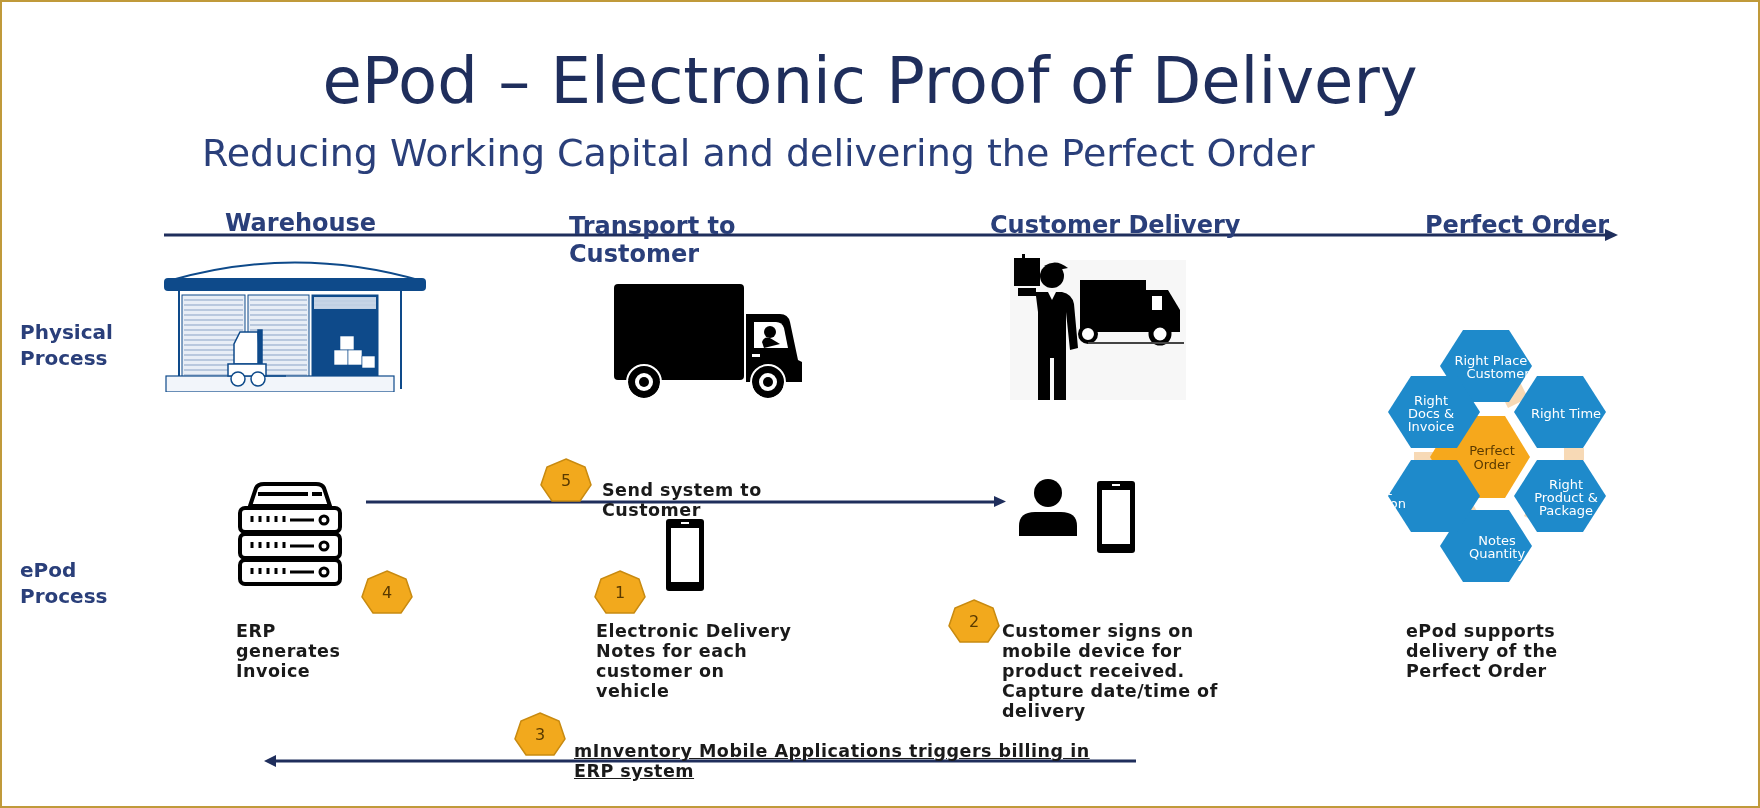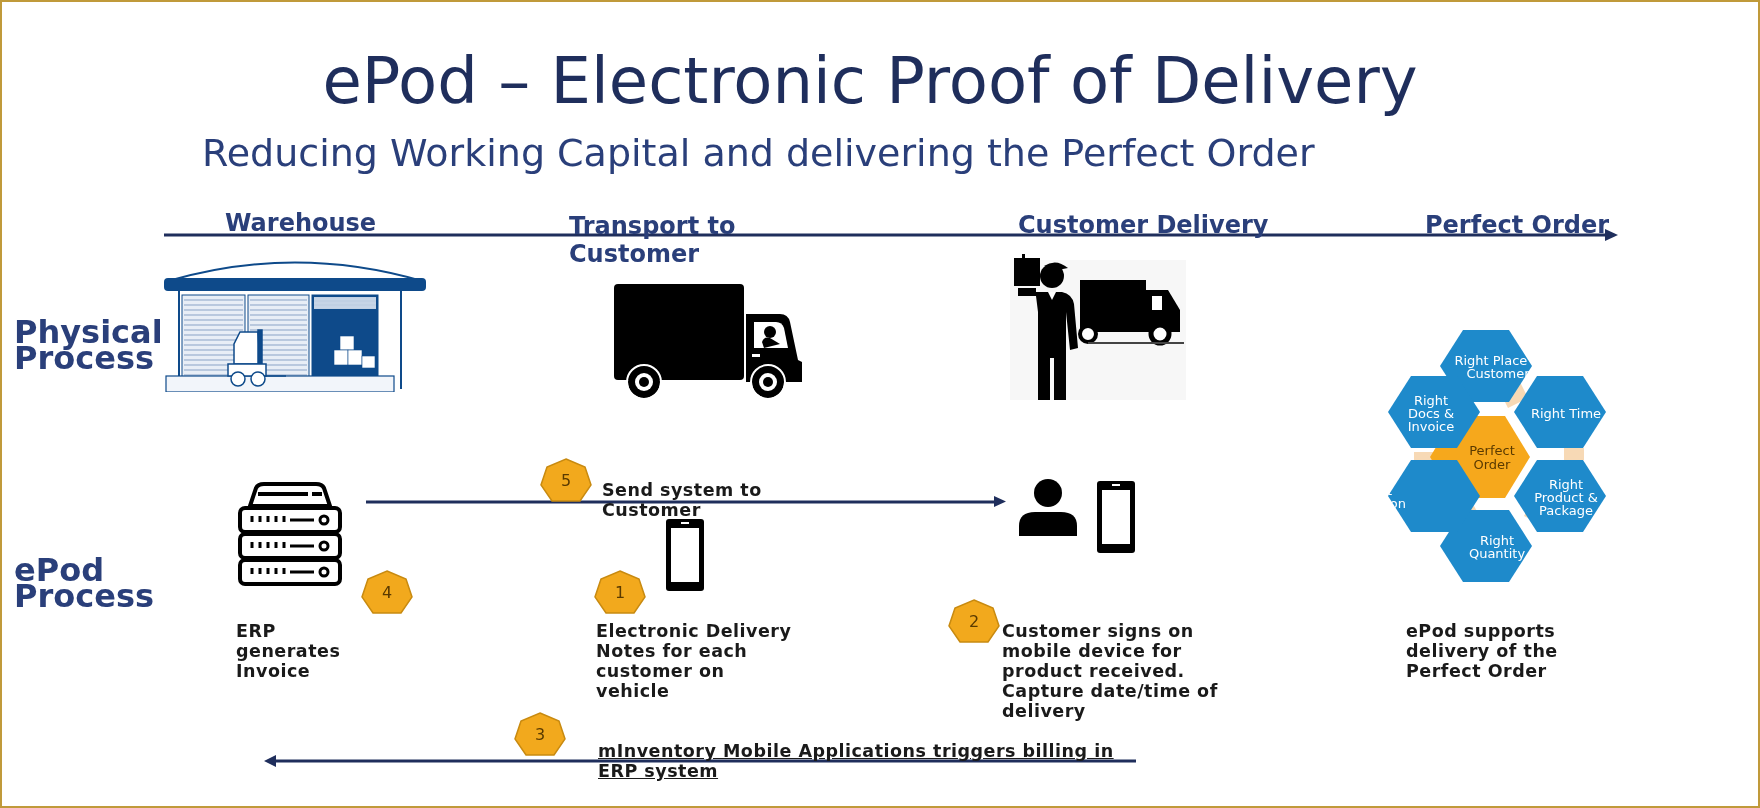--- a/index.html
+++ b/index.html
@@ -2,21 +2,21 @@
 <html><head>
 <meta charset="utf-8">
 <style>
   html, body { margin: 0; padding: 0; background: #ffffff; }
   body { width: 1760px; height: 808px; position: relative; overflow: hidden; font-family: "DejaVu Sans", sans-serif; }
   .frame { position: absolute; left: 0; top: 0; width: 1756px; height: 804px; border: 2px solid #C09A3A; box-sizing: border-box; width: 1760px; height: 808px; }
   .abs { position: absolute; }
   .title { left: 0; width: 1740px; top: 44px; text-align: center; font-size: 64px; color: #1F2E5C; font-weight: 400; letter-spacing: 0px; }
   .subtitle { left: 202px; top: 131px; font-size: 38px; color: #2A3F7A; }
   .stage-label { font-weight: 700; color: #2A3F7A; font-size: 24px; line-height: 28px; }
-  .row-label { font-weight: 700; color: #2A3F7A; font-size: 32px; line-height: 26px; left: 14px; }
+  .row-label { font-weight: 700; color: #2A3F7A; font-size: 20px; line-height: 26px; left: 20px; }
   .caption { font-weight: 700; color: #1a1a1a; font-size: 17.5px; line-height: 20px; letter-spacing: 0.5px; }
   .flow-text { font-weight: 700; color: #1a1a1a; font-size: 17.5px; line-height: 20px; letter-spacing: 0.5px; }
   .badge { width: 52px; height: 44px; }
   .badge span { position: absolute; left: 0; top: 0; width: 100%; height: 100%; display: flex; align-items: center; justify-content: center; font-size: 16px; color: #5a3a00; }
   .hex-label { position: absolute; display:flex; align-items:center; justify-content:center; text-align:center; color:#fff; font-size: 13px; line-height: 13px; }
 </style>
 </head>
 <body>
 
 <div class="frame"></div>
@@ -24,21 +24,21 @@
 <div class="abs title">ePod – Electronic Proof of Delivery</div>
 <div class="abs subtitle">Reducing Working Capital and delivering the Perfect Order</div>
 
 <svg class="abs" style="left:160px;top:228px" width="1460" height="16">
   <line x1="4" y1="7" x2="1445" y2="7" stroke="#1F2E5C" stroke-width="3"></line>
   <polygon points="1445,1 1458,7 1445,13" fill="#1F2E5C"></polygon>
 </svg>
 
 <div class="abs stage-label" style="left:225px;top:209px">Warehouse</div>
 <div class="abs stage-label" style="left:569px;top:212px;width:200px">Transport to Customer</div>
-<div class="abs stage-label" style="left:1018px;top:211px">Customer Delivery</div>
+<div class="abs stage-label" style="left:990px;top:211px">Customer Delivery</div>
 <div class="abs stage-label" style="left:1425px;top:211px">Perfect Order</div>
 
 <div class="abs row-label" style="top:319px;width:110px">Physical Process</div>
 <div class="abs row-label" style="top:557px;width:110px">ePod Process</div>
 
 <svg class="abs" style="left:162px;top:252px" width="266" height="140" viewBox="0 0 266 140">
   <path d="M6 29 Q133 -8 260 29" fill="none" stroke="#0E4A8A" stroke-width="2"></path>
   <rect x="2" y="26" width="262" height="13" rx="4" fill="#0E4A8A"></rect>
   <rect x="16" y="39" width="2" height="98" fill="#0E4A8A"></rect>
   <rect x="238" y="39" width="2" height="98" fill="#0E4A8A"></rect>
@@ -222,21 +222,21 @@
 
 <div class="abs caption" style="left:236px;top:621px;width:140px">ERP generates Invoice</div>
 <div class="abs caption" style="left:596px;top:621px;width:208px">Electronic Delivery Notes for each customer on vehicle</div>
 <div class="abs caption" style="left:1002px;top:621px;width:230px">Customer signs on mobile device for product received. Capture date/time of delivery</div>
 <div class="abs caption" style="left:1406px;top:621px;width:184px">ePod supports delivery of the Perfect Order</div>
 
 <svg class="abs" style="left:262px;top:753px" width="876" height="16">
   <line x1="12" y1="8" x2="874" y2="8" stroke="#1F2E5C" stroke-width="3"></line>
   <polygon points="14,2 2,8 14,14" fill="#1F2E5C"></polygon>
 </svg>
-<div class="abs flow-text" style="left:574px;top:741px;width:520px;text-decoration: underline; margin-left: 24px;">mInventory Mobile Applications triggers billing in ERP system</div>
+<div class="abs flow-text" style="left:574px;top:741px;width:520px;text-decoration: underline;">mInventory Mobile Applications triggers billing in ERP system</div>
 
 <svg class="abs" style="left:1388px;top:330px" width="222" height="252" viewBox="0 0 222 252">
 
   <g fill="#F7D9B5">
     <polygon points="110,58 130,48 140,68 120,78"></polygon>
     <polygon points="176,118 196,118 196,130 176,130"></polygon>
     <polygon points="146,168 166,178 156,196 136,186"></polygon>
     <polygon points="66,186 86,176 96,194 76,204"></polygon>
     <polygon points="26,122 46,122 46,134 26,134"></polygon>
     <polygon points="52,58 72,66 62,84 42,76"></polygon>
@@ -249,16 +249,16 @@
     <polygon points="149,46 195,46 218,82 195,118 149,118 126,82"></polygon>
     <polygon points="149,130 195,130 218,166 195,202 149,202 126,166"></polygon>
     <polygon points="75,180 121,180 144,216 121,252 75,252 52,216"></polygon>
     <polygon points="21,130 67,130 90,166 67,202 21,202 -2,166" transform="translate(2,0)"></polygon>
     <polygon points="21,46 67,46 90,82 67,118 21,118 -2,82" transform="translate(2,0)"></polygon>
   </g>
 </svg>
 <div class="hex-label" style="left:1444px;top:331px;width:108px;height:72px">Right Place &amp; Customer</div>
 <div class="hex-label" style="left:1526px;top:377px;width:80px;height:72px">Right Time</div>
 <div class="hex-label" style="left:1526px;top:461px;width:80px;height:72px">Right Product &amp; Package</div>
-<div class="hex-label" style="left:1452px;top:511px;width:90px;height:72px">Right Quantity</div>
+<div class="hex-label" style="left:1452px;top:511px;width:90px;height:72px">Notes Quantity</div>
 <div class="hex-label" style="left:1340px;top:461px;width:70px;height:72px">Right Condition</div>
 <div class="hex-label" style="left:1396px;top:377px;width:70px;height:72px">Right Docs &amp; Invoice</div>
 <div class="hex-label" style="left:1452px;top:418px;width:80px;height:80px;color:#5a3a00;font-size:13px;line-height:14px">Perfect Order</div>
 
 </body></html>

